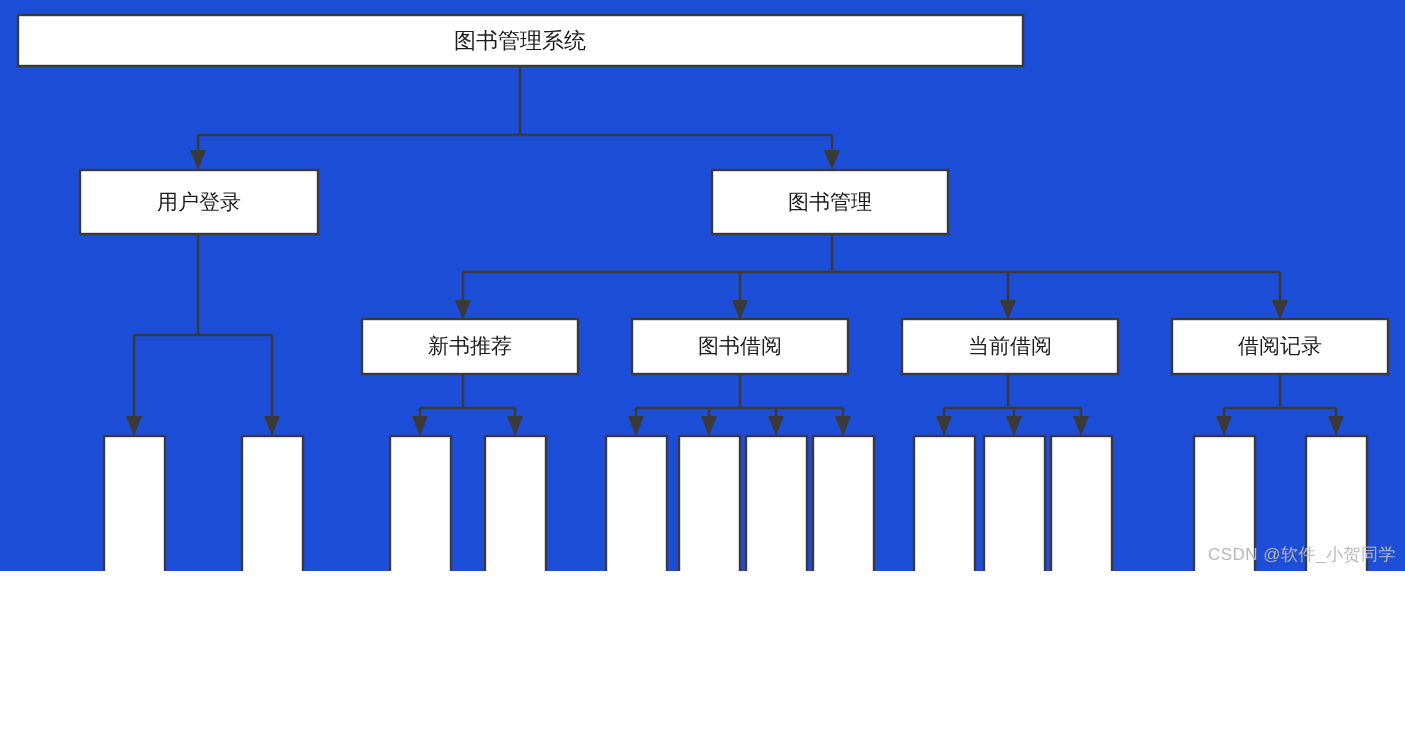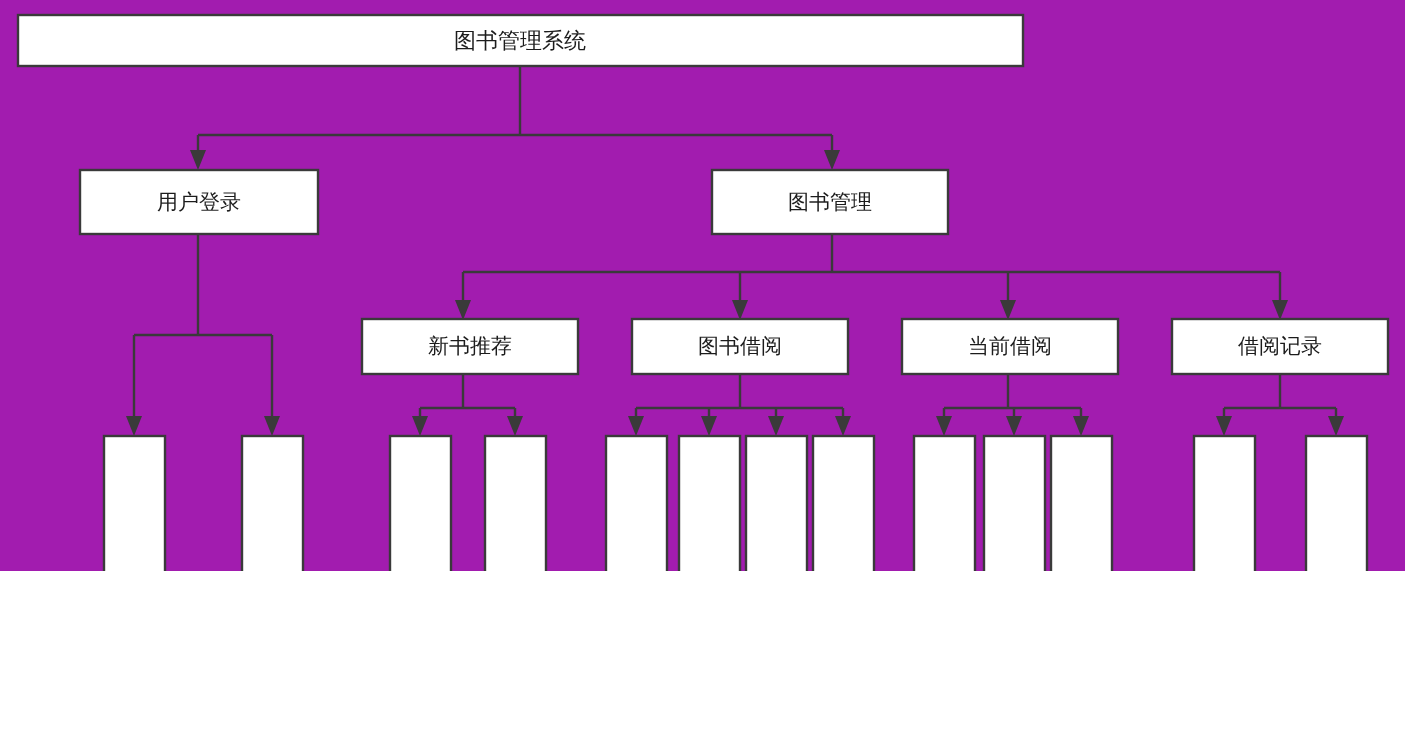--- a/index.html
+++ b/index.html
@@ -8,21 +8,21 @@
     padding: 0;
     background: #ffffff;
   }
   body {
     font-family: "Liberation Sans", "DejaVu Sans", sans-serif;
   }
   #diagram-root {
     position: relative;
     width: 1405px;
     height: 571px;
-    background: #a21caf;
+    background: #1d4ed8;
     overflow: hidden;
   }
   svg.diagram-canvas {
     position: absolute;
     top: 0;
     left: 0;
     width: 1405px;
     height: 747px;
   }
   .node-box {
@@ -266,14 +266,15 @@
     <span class="leaf-label">确认归还（管理员）</span>
   </div>
 
   <div class="leaf-label-wrap" style="left:1194px; top:436px; width:61px; height:297px;">
     <span class="leaf-label">新增借阅记录</span>
   </div>
   <div class="leaf-label-wrap" style="left:1306px; top:436px; width:61px; height:297px;">
     <span class="leaf-label">查询借阅记录</span>
   </div>
 
+  <div class="watermark">CSDN @软件_小贺同学</div>
 
 </div>
 
 </body></html>

